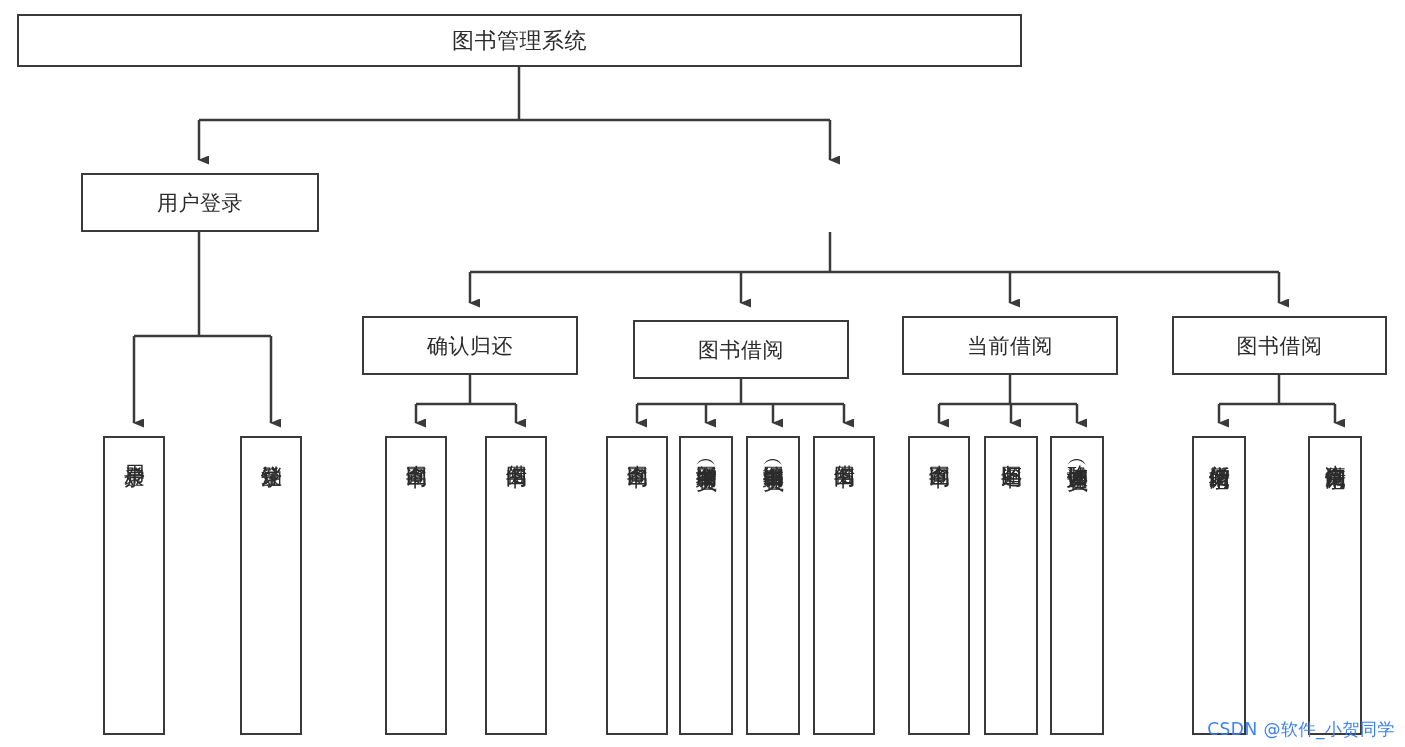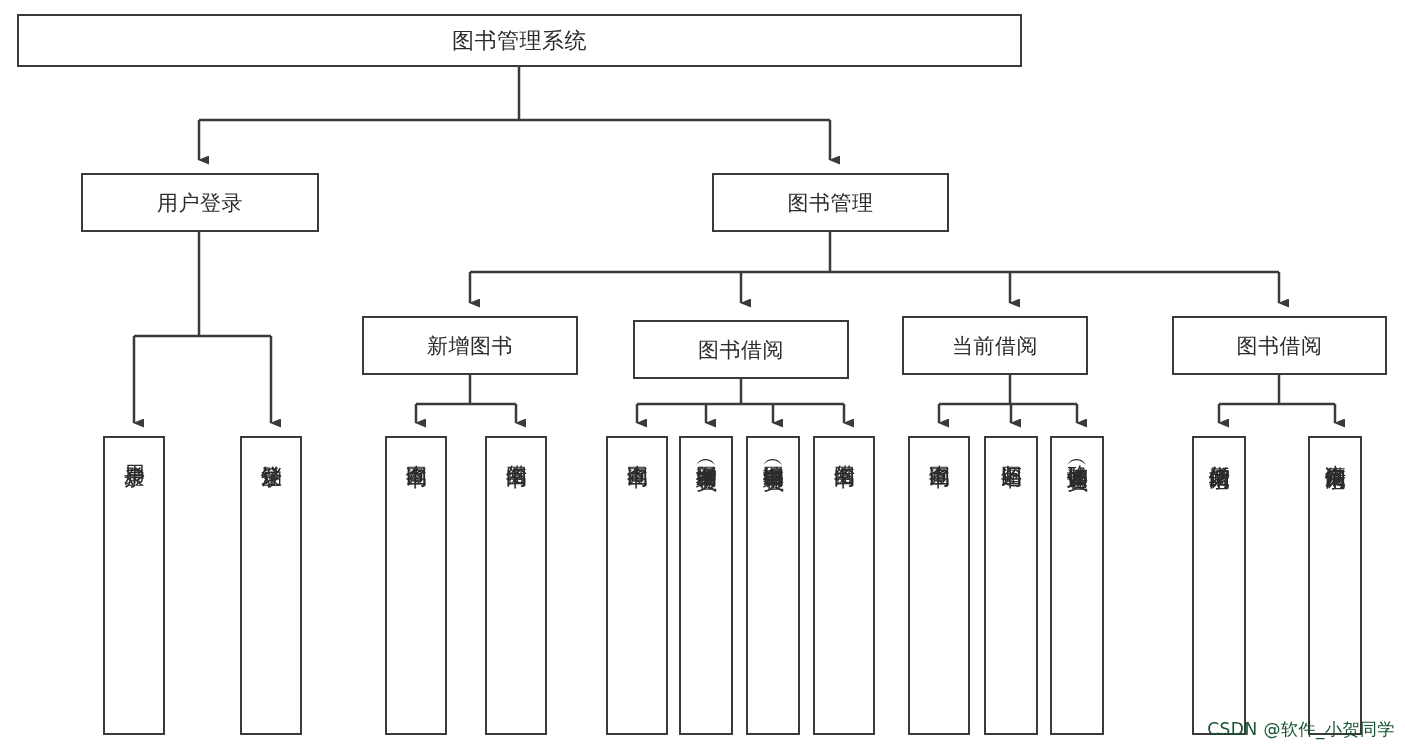--- a/index.html
+++ b/index.html
@@ -54,21 +54,21 @@
     color: #2b2b2b;
   }
   .node.root {
     font-size: 22px;
   }
   #watermark {
     position: absolute;
     right: 10px;
     bottom: 6px;
     font-size: 17px;
-    color: #14532d;
+    color: #3b82f6;
     letter-spacing: 0.5px;
     white-space: nowrap;
     user-select: none;
   }
 </style>
 </head>
 <body>
 
 <div id="canvas">
 
@@ -134,31 +134,28 @@
     </g>
   </svg>
 
   <div class="node horiz root" style="left:17px; top:14px; width:1005px; height:53px;">
     <span>图书管理系统</span>
   </div>
 
   <div class="node horiz" style="left:81px; top:173px; width:238px; height:59px;">
     <span>用户登录</span>
   </div>
-  <div class="node horiz" style="left:712px; top:173px; width:237px; height:59px;">
-    <span>图书管理</span>
-  </div>
 
   <div class="node horiz" style="left:362px; top:316px; width:216px; height:59px;">
-    <span>新增图书</span>
+    <span>确认归还</span>
   </div>
   <div class="node horiz" style="left:633px; top:320px; width:216px; height:59px;">
     <span>图书借阅</span>
   </div>
-  <div class="node horiz" style="left:902px; top:316px; width:186px; height:59px;">
+  <div class="node horiz" style="left:902px; top:316px; width:216px; height:59px;">
     <span>当前借阅</span>
   </div>
   <div class="node horiz" style="left:1172px; top:316px; width:215px; height:59px;">
     <span>图书借阅</span>
   </div>
 
   <div class="node vert" style="left:103px; top:436px; width:62px; height:299px;">
     <span class="vert-label">用户登录</span>
   </div>
   <div class="node vert" style="left:240px; top:436px; width:62px; height:299px;">

